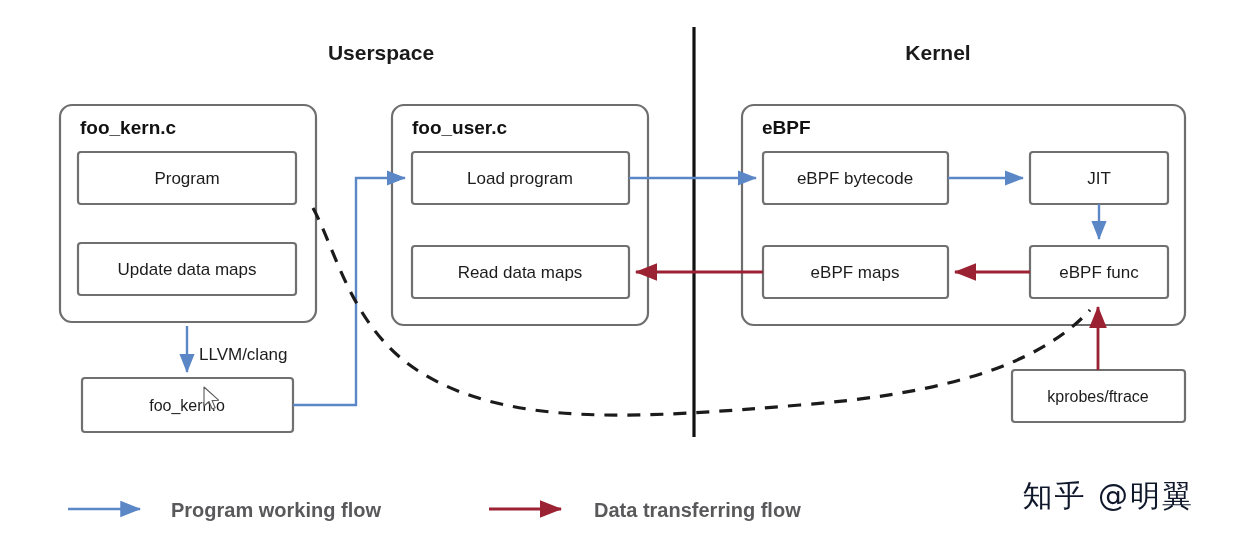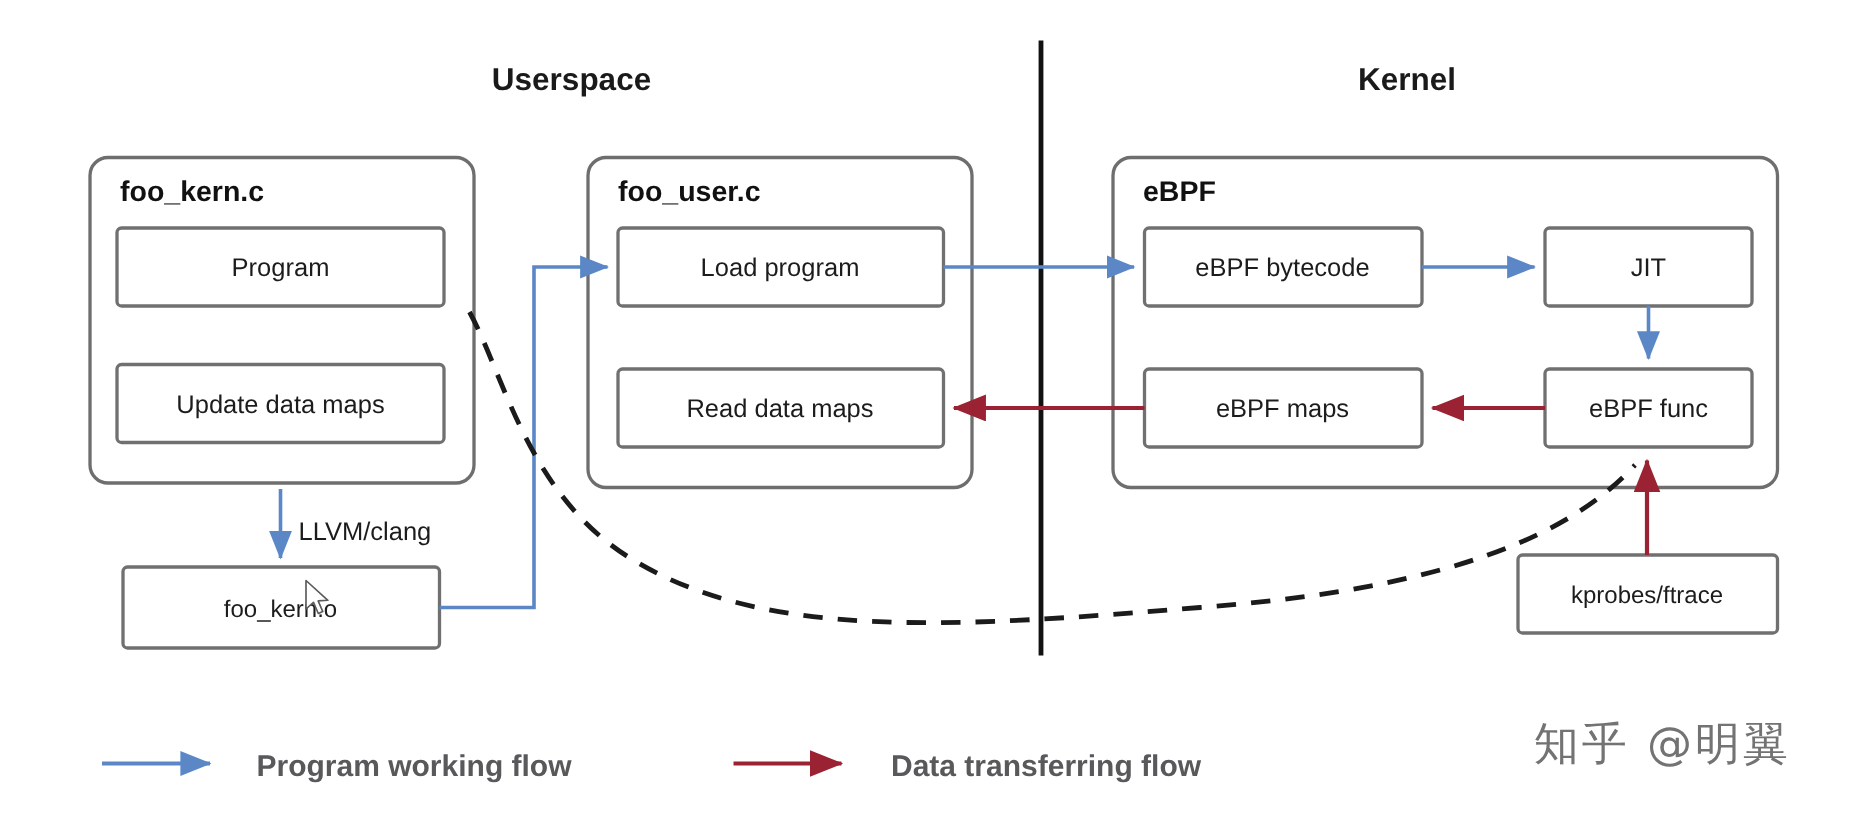--- a/index.html
+++ b/index.html
@@ -85,21 +85,21 @@
     stroke: #1b1b1b;
     stroke-width: 3.2;
     stroke-dasharray: 13 10;
     stroke-linecap: butt;
   }
   .watermark {
     position: absolute;
     right: 18px;
     bottom: 28px;
     font-size: 30px;
-    color: #737373;
+    color: #0f172a;
     letter-spacing: 2px;
     font-family: "DejaVu Sans", sans-serif;
     user-select: none;
     white-space: nowrap;
     text-align: right;
   }
   .cursor {
     position: absolute;
     left: 203px;
     top: 386px;

